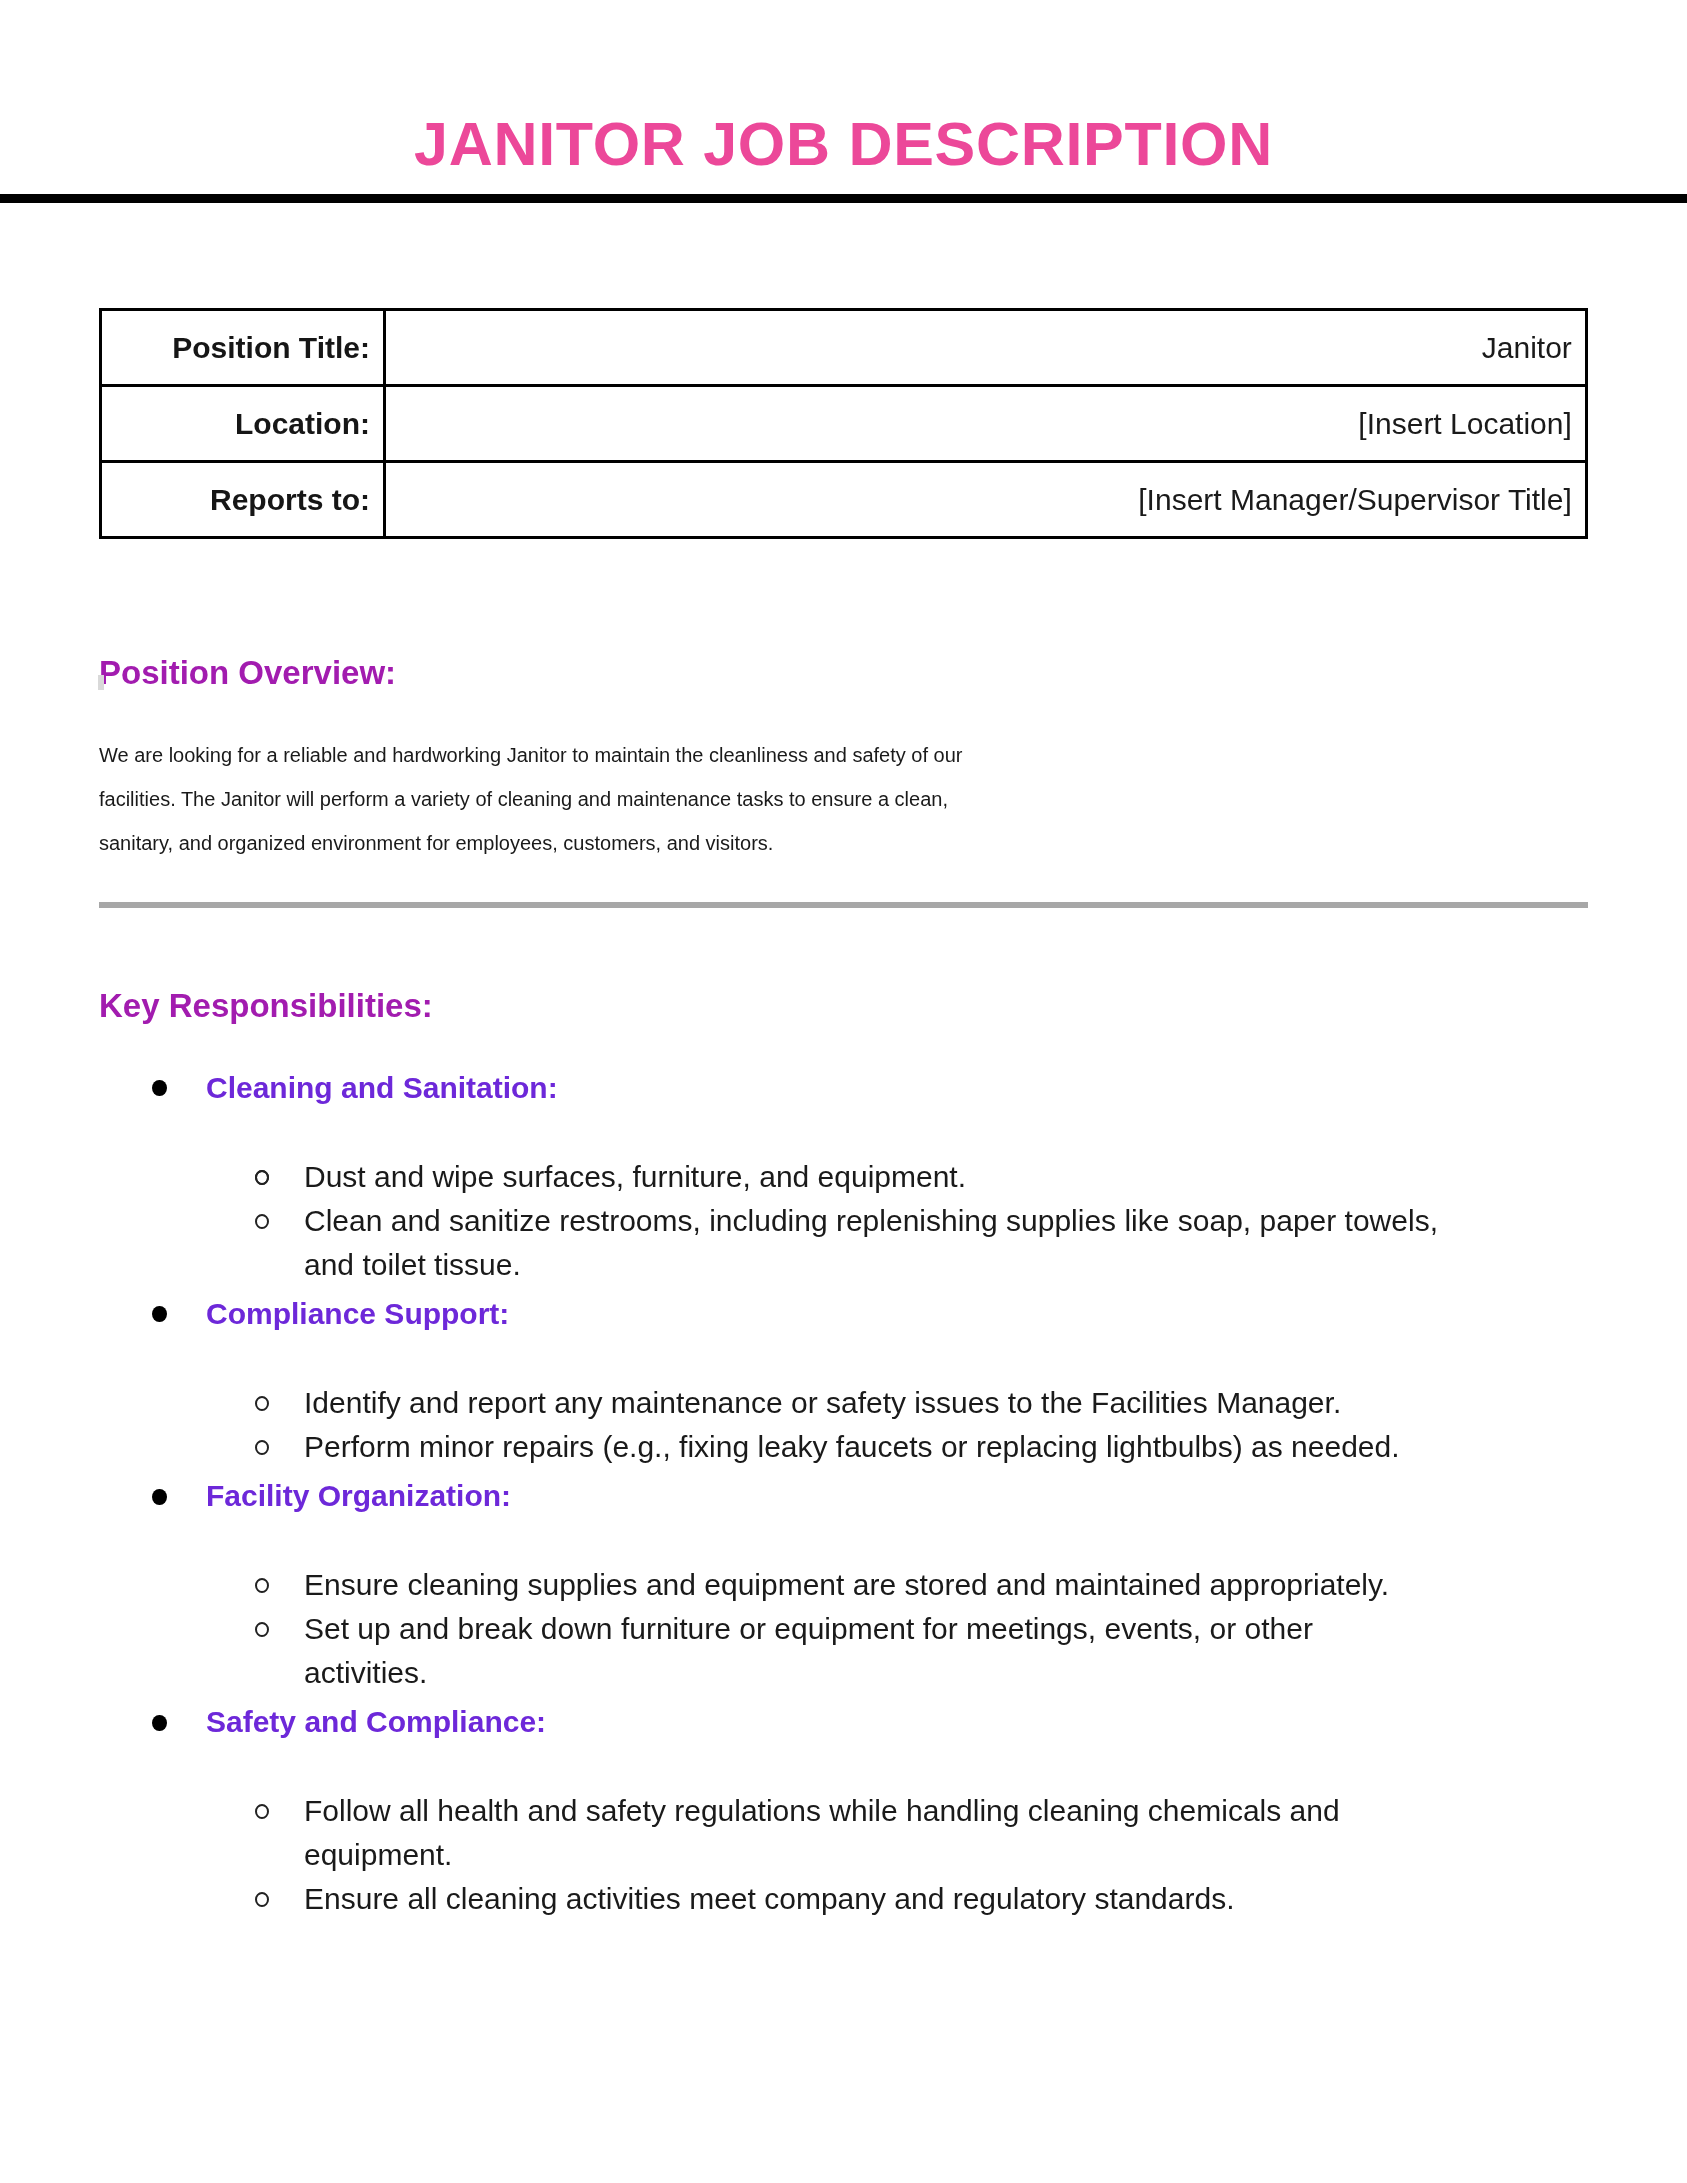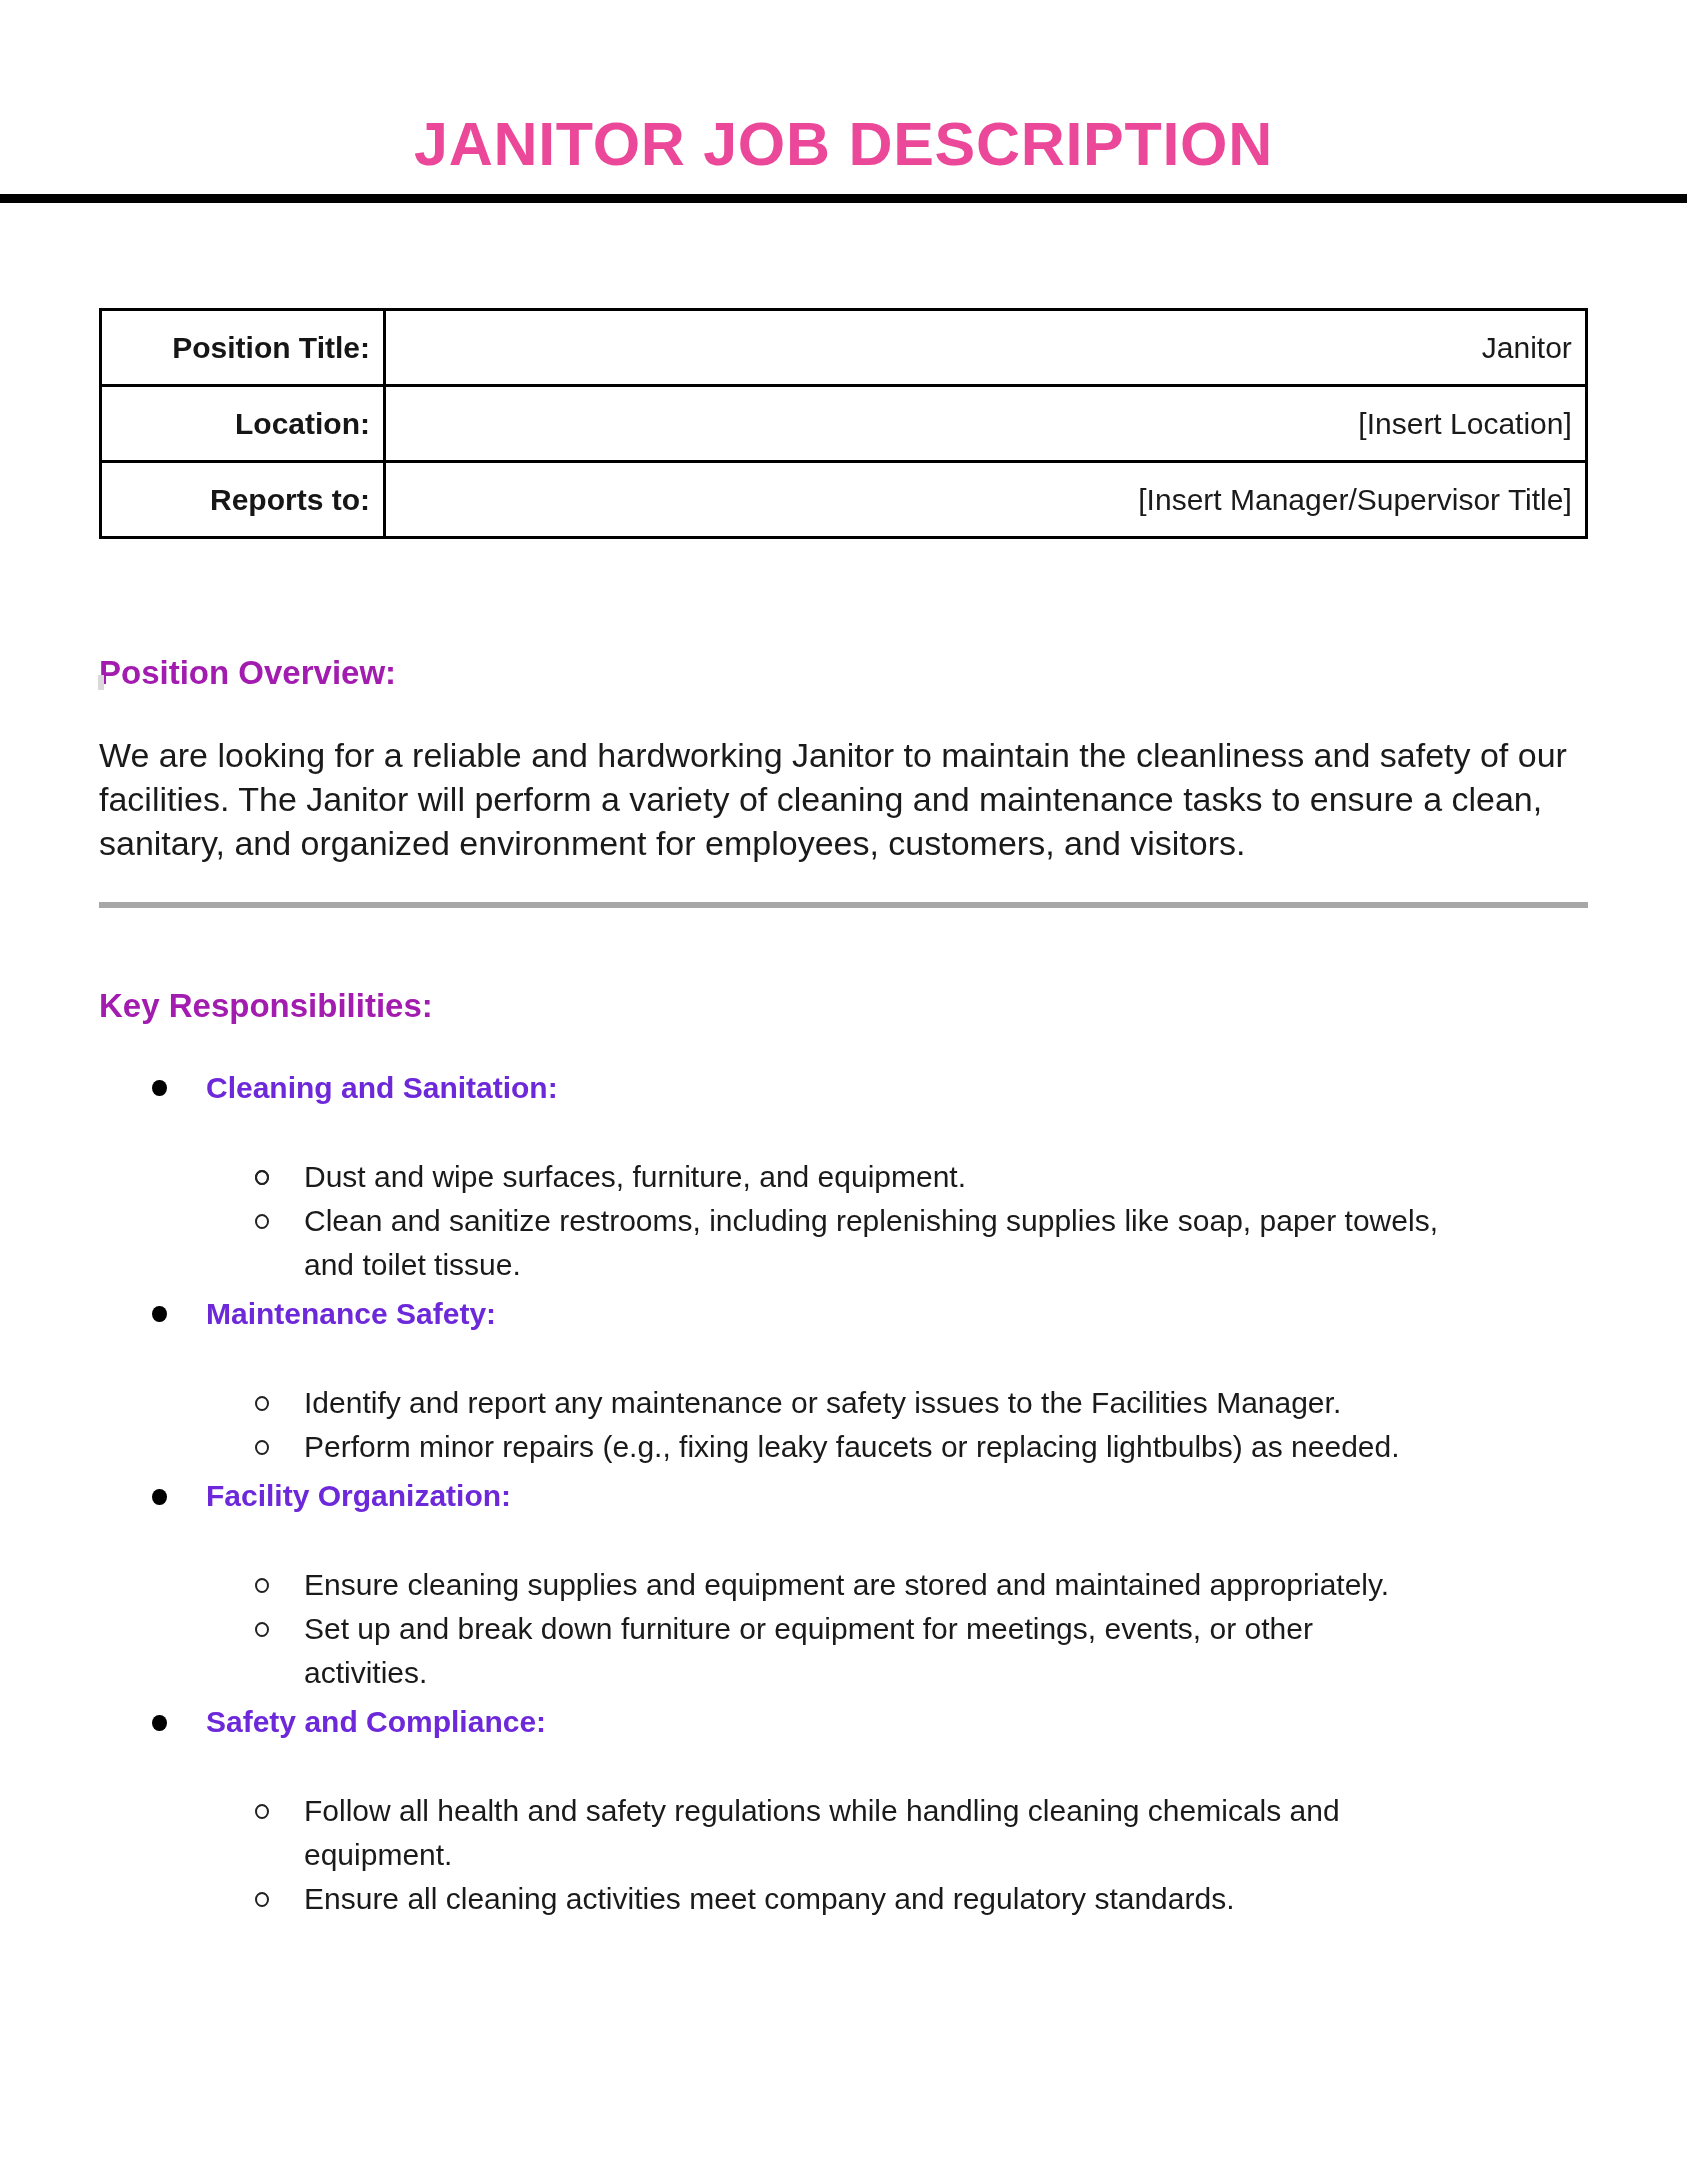--- a/index.html
+++ b/index.html
@@ -63,21 +63,21 @@
     font-weight: 700;
     line-height: 1.2;
     color: #a21caf;
   }
   h2.po { margin-top: 114px; }
   h2.kr { margin-top: 78px; }
 
   
   p.body-text {
     margin: 40px 93px 0 99px;
-    font-size: 34px;
+    font-size: 20px;
     line-height: 44px;
     white-space: pre-line;
   }
 
   .gray-rule {
     margin: 37px 0 0 99px;
     width: 1489px;
     height: 6px;
     background: #a7a7a7;
   }
@@ -161,21 +161,21 @@
       <ul class="l2">
         <li><span class="b2"></span></li>
         <li><span class="b2"></span><span>Dust and wipe surfaces, furniture, and equipment.</span></li>
         <li><span class="b2"></span><span>Clean and sanitize restrooms, including replenishing supplies like soap, paper towels,
 and toilet tissue.</span></li>
       </ul>
     </li>
 
     <li class="group">
       <span class="b1"></span>
-      <span class="group-title">Maintenance Safety:</span>
+      <span class="group-title">Compliance Support:</span>
       <ul class="l2">
         <li><span class="b2"></span><span>Identify and report any maintenance or safety issues to the Facilities Manager.</span></li>
         <li><span class="b2"></span><span>Perform minor repairs (e.g., fixing leaky faucets or replacing lightbulbs) as needed.</span></li>
       </ul>
     </li>
 
     <li class="group">
       <span class="b1"></span>
       <span class="group-title">Facility Organization:</span>
       <ul class="l2">

